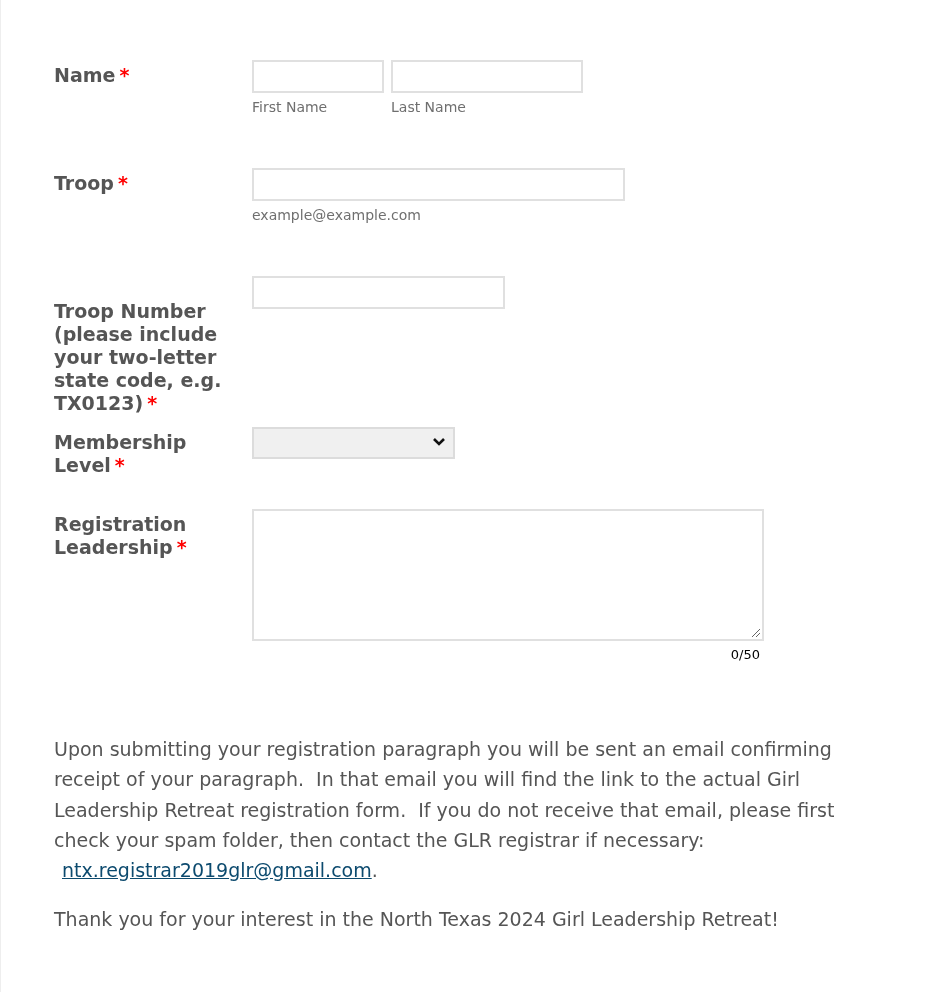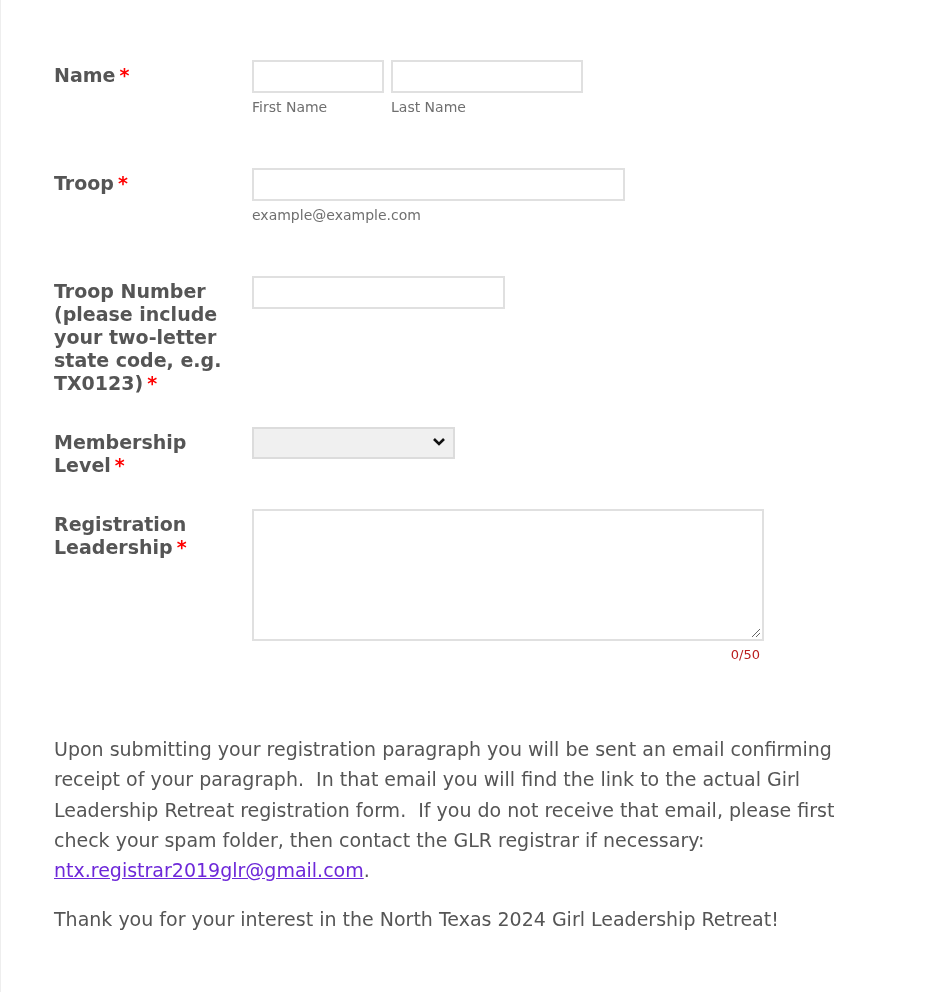--- a/index.html
+++ b/index.html
@@ -23,26 +23,26 @@
   .select {
     box-sizing: border-box; width: 203px; height: 32px;
     border: 2px solid #dcdcdc; background: #f0f0f0; position: relative;
   }
   .select .chev { position: absolute; right: 6px; top: 5px; width: 16px; height: 16px; }
   .textarea {
     box-sizing: border-box; width: 512px; height: 132px;
     border: 2px solid #e0e0e0; background: #fff; position: relative;
   }
   .grip { position: absolute; right: 1px; bottom: 1px; width: 11px; height: 11px; }
-  .counter { font-size: 13px; color: #b91c1c; text-align: right; width: 508px; margin-top: 6px; }
+  .counter { font-size: 13px; color: #000000; text-align: right; width: 508px; margin-top: 6px; }
   .para {
     position: absolute; left: 54px; width: 800px;
     font-size: 19px; line-height: 30.3px; color: #555555;
   }
-  .para a { color: #6d28d9; text-decoration: underline; }
+  .para a { color: #0c4a6e; text-decoration: underline; margin-left: 8px; }
 </style>
 </head>
 <body>
 
 <div class="left-edge"></div>
 
 <div class="row" style="top:64px;">
   <div class="label">
     <span>Name</span><span class="req">*</span>
   </div>
@@ -60,21 +60,21 @@
   <div class="label">
     <span>Troop</span><span class="req">*</span>
   </div>
   <div class="field" style="top:-4px;">
     <input class="input" style="width: 373px;" value="">
     <span class="sublabel">example@example.com</span>
   </div>
 </div>
 
 <div class="row" style="top:280px;">
-  <div class="label" style="width:170px;">
+  <div class="label" style="width:170px;margin-top:20px;">
     <span>Troop Number (please include your two-letter state code, e.g. TX0123)</span><span class="req">*</span>
   </div>
   <div class="field" style="top:-4px;">
     <input class="input" style="width: 253px;" value="">
   </div>
 </div>
 
 <div class="row" style="top:431px;">
   <div class="label" style="width:150px;">
     <span>Membership Level</span><span class="req">*</span>

